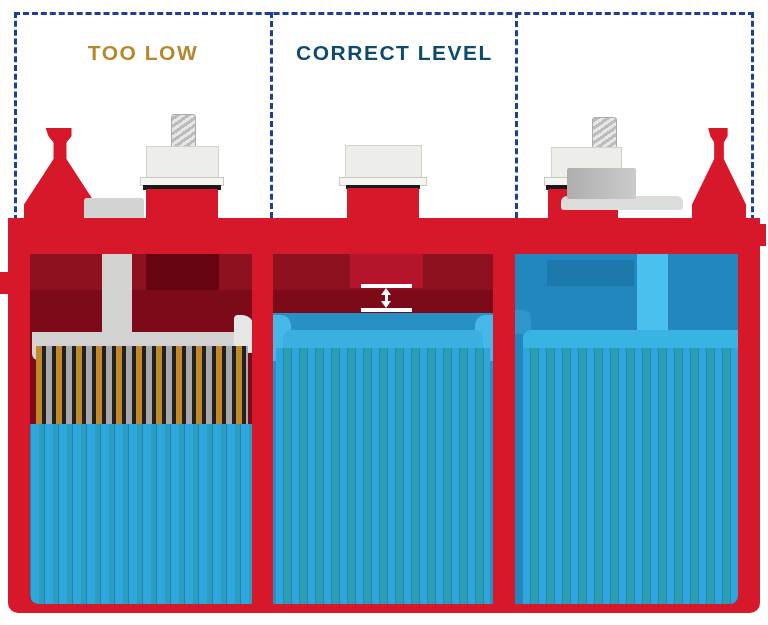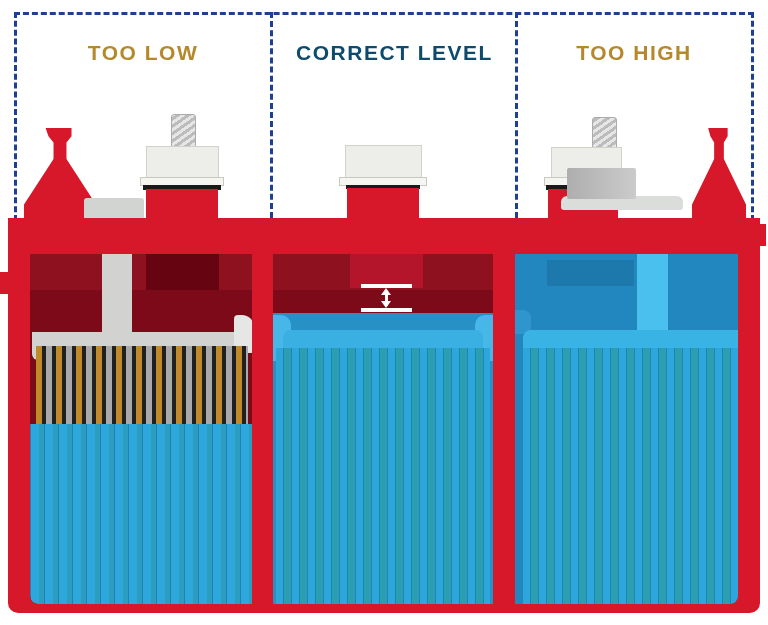--- a/index.html
+++ b/index.html
@@ -108,21 +108,20 @@
 <body>
 
 <div id="stage">
 
   <div class="abs" id="guide-box"></div>
   <div class="abs guide-divider" id="guide-divider-1"></div>
   <div class="abs guide-divider" id="guide-divider-2"></div>
 
   <div class="abs section-label" id="label-low">TOO LOW</div>
   <div class="abs section-label" id="label-correct">CORRECT LEVEL</div>
-  <div class="abs section-label" id="label-high">TOO HIGH</div>
 
   <div class="abs" id="post-left"></div>
   <div class="abs" id="post-right"></div>
 
   <div class="abs stud" id="stud-low"></div>
   <div class="abs stud" id="stud-high"></div>
   <div class="abs cap-body" id="cap-low-body"></div>
   <div class="abs cap-body" id="cap-correct-body"></div>
   <div class="abs cap-body" id="cap-high-body"></div>
   <div class="abs cap-flange" id="cap-low-flange"></div>

